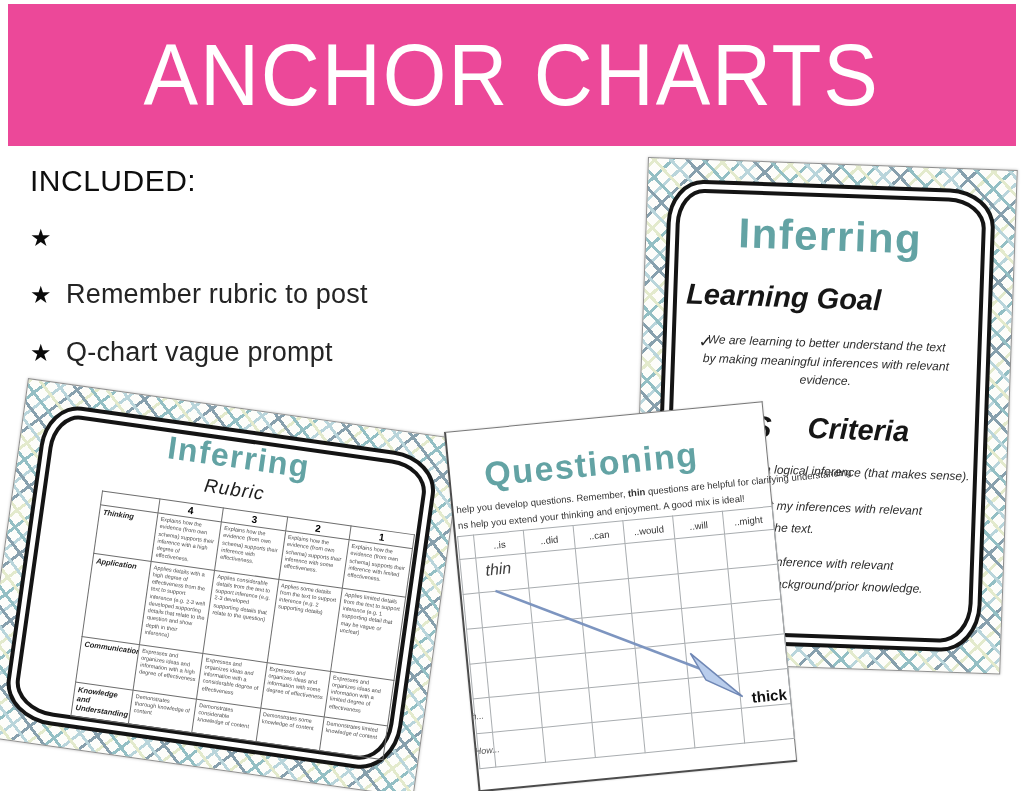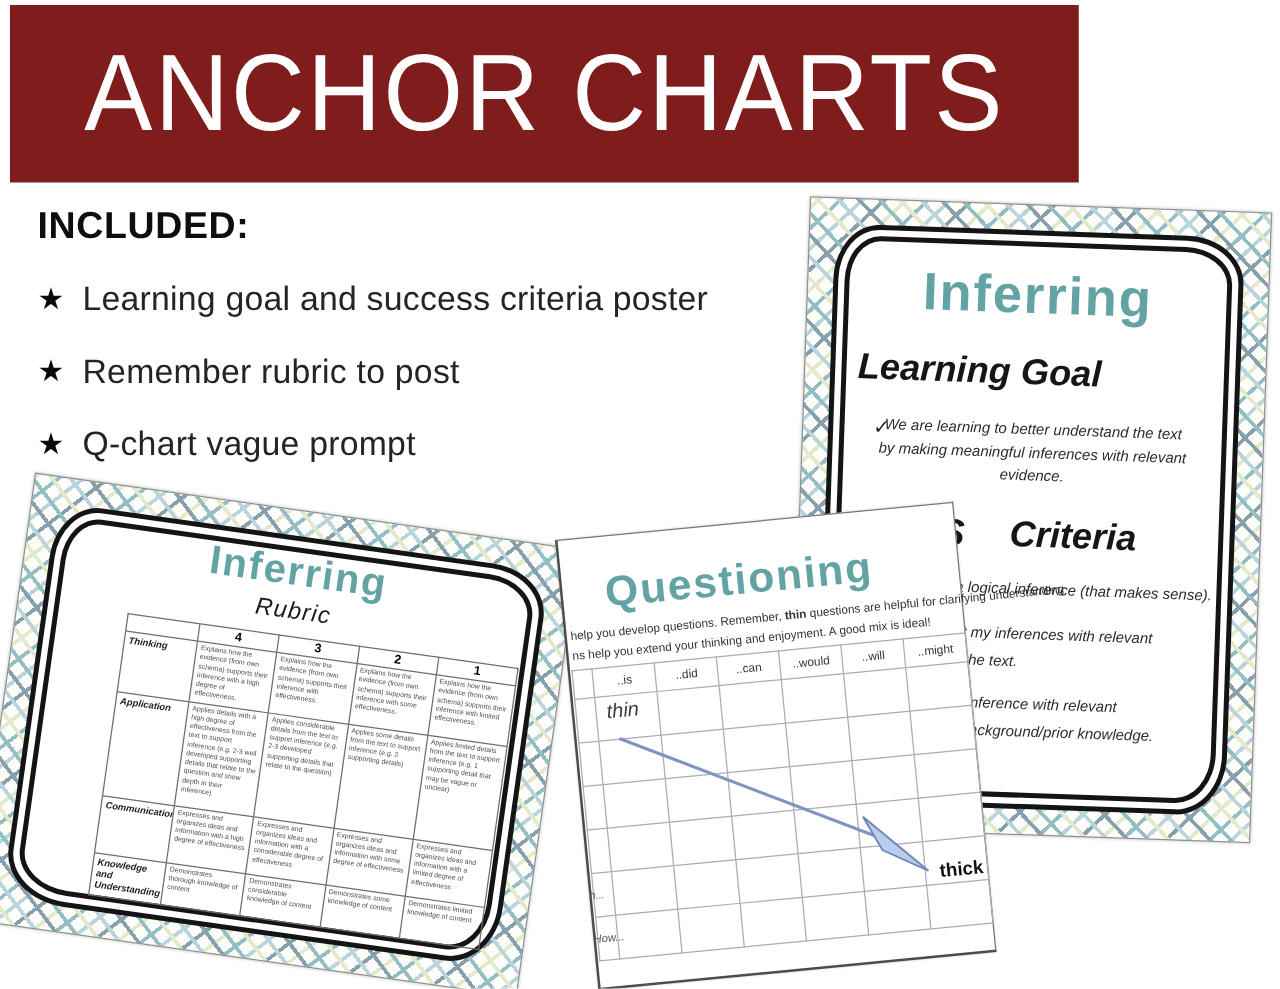--- a/index.html
+++ b/index.html
@@ -1,28 +1,28 @@
 <!DOCTYPE html>
 <html><head>
 <meta charset="utf-8">
 <style>
   * { margin:0; padding:0; box-sizing:border-box; }
   html,body { width:1024px; height:791px; background:#ffffff; overflow:hidden;
               font-family:"Liberation Sans", sans-serif; }
   #canvas { position:relative; width:1024px; height:791px; background:#fff; overflow:hidden; }
 
   
-  .banner { position:absolute; left:8px; top:4px; width:855px; height:142px;
-            background:#7f1d1d; display:flex; align-items:center; justify-content:center; }
+  .banner { position:absolute; left:8px; top:4px; width:1008px; height:142px;
+            background:#ec4899; display:flex; align-items:center; justify-content:center; }
   .banner-title { color:#ffffff; font-size:87px; font-weight:400; letter-spacing:2px;
                   transform:scaleX(.94); white-space:nowrap; }
 
   
   .included { position:absolute; left:30px; top:164px; width:600px; }
-  .included-heading { font-size:30px; font-weight:700; color:#0e0e0e; letter-spacing:.5px; }
+  .included-heading { font-size:30px; font-weight:400; color:#0e0e0e; letter-spacing:.5px; }
   .included-list { list-style:none; margin-top:26px; display:flex; flex-direction:column; row-gap:27px; }
   .included-item { display:flex; align-items:center; }
   .star { font-size:24px; color:#0a0a0a; width:36px; flex:0 0 36px; }
   .item-label { font-size:27px; color:#242424; letter-spacing:.2px; }
 
   
   .poster { position:absolute; border:1px solid #8f8f8f; box-shadow:0 0 3px rgba(0,0,0,.25);
             background-color:#fdfdfa;
             background-image:
               repeating-linear-gradient(45deg,  rgba(0,0,0,0) 0 9px,  #93bfc4 9px 12px,  rgba(0,0,0,0) 12px 21px, #e3eacc 21px 24px, rgba(0,0,0,0) 24px 33px, #b9d5db 33px 36px, rgba(0,0,0,0) 36px 45px, #87a0ad 45px 48px),
@@ -92,21 +92,20 @@
 
   <div class="banner">
     <span class="banner-title">ANCHOR CHARTS</span>
   </div>
 
   <div class="included">
     <div class="included-heading">INCLUDED:</div>
     <ul class="included-list">
       <li class="included-item">
         <span class="star">★</span>
-        <span class="item-label">Learning goal and success criteria poster</span>
       </li>
       <li class="included-item">
         <span class="star">★</span>
         <span class="item-label">Remember rubric to post</span>
       </li>
       <li class="included-item">
         <span class="star">★</span>
         <span class="item-label">Q-chart vague prompt</span>
       </li>
     </ul>

